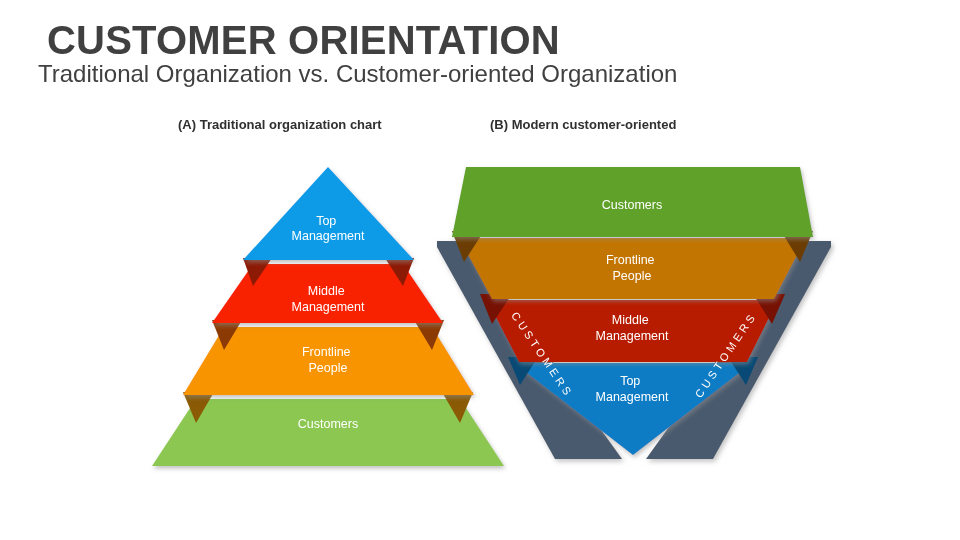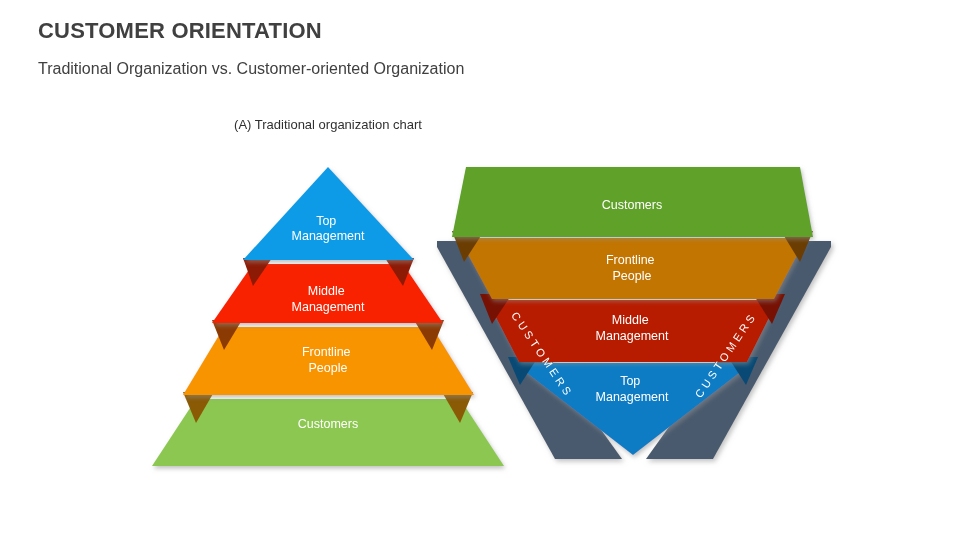--- a/index.html
+++ b/index.html
@@ -17,43 +17,42 @@
   }
   #slide {
     position: absolute;
     left: 0; top: 0;
     width: 960px;
     height: 540px;
     background: #ffffff;
   }
   #title {
     position: absolute;
-    left: 38px;
+    left: 47px;
     top: 18px;
-    font-size: 22px;
+    font-size: 40px;
     font-weight: bold;
     letter-spacing: 0.2px;
     color: #404040;
     white-space: nowrap;
   }
   #subtitle {
     position: absolute;
     left: 38px;
     top: 60px;
-    font-size: 16px;
+    font-size: 24px;
     font-weight: normal;
     color: #404040;
     white-space: nowrap;
   }
   .chart-heading {
     position: absolute;
     font-size: 13px;
-    font-weight: normal;
+    font-weight: bold;
     color: #303030;
-    text-align: center;
     line-height: 1.45;
   }
   #heading-a {
     left: 178px;
     top: 116px;
     width: 300px;
   }
   #heading-b {
     left: 490px;
     top: 116px;
@@ -85,20 +84,21 @@
 <body>
 
 <div id="slide">
 
   <div id="title">CUSTOMER ORIENTATION</div>
   <div id="subtitle">Traditional Organization vs. Customer-oriented Organization</div>
 
   <div class="chart-heading" id="heading-a">(A) Traditional organization chart</div>
 
   <div class="chart-heading" id="heading-b">
+    <div>(B) Modern customer-oriented</div>
   </div>
 
   <svg id="diagram" viewBox="0 0 960 540">
     <defs>
       <filter id="softshadow" x="-30%" y="-30%" width="170%" height="170%">
         <feDropShadow dx="1.5" dy="2.5" stdDeviation="2.2" flood-color="#8f8f8f" flood-opacity="0.55"></feDropShadow>
       </filter>
       <filter id="armshadow" x="-40%" y="-40%" width="190%" height="190%">
         <feDropShadow dx="2" dy="2.5" stdDeviation="2.4" flood-color="#9a9a9a" flood-opacity="0.6"></feDropShadow>
       </filter>

